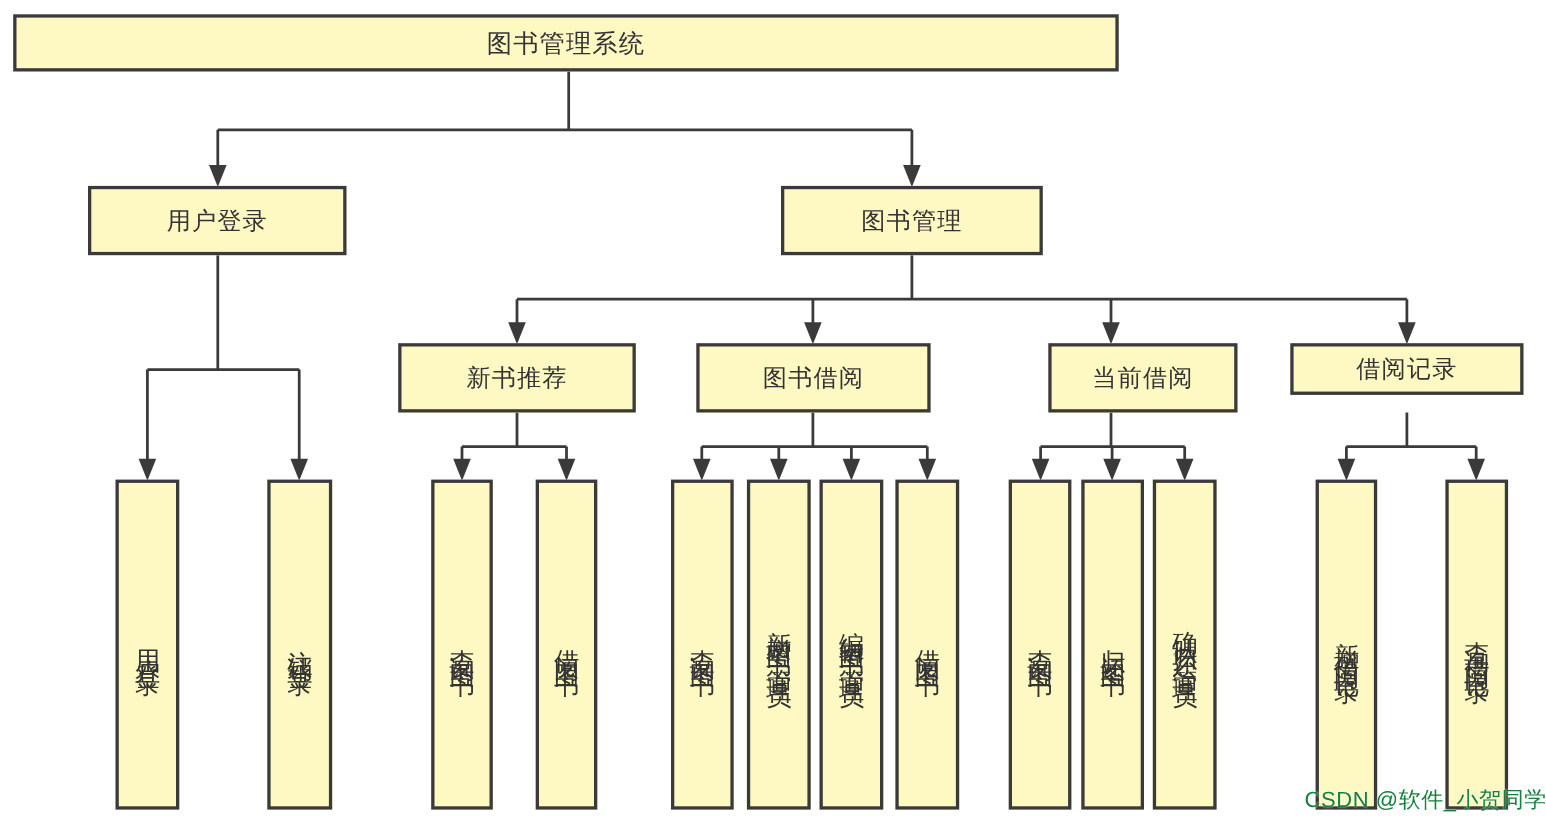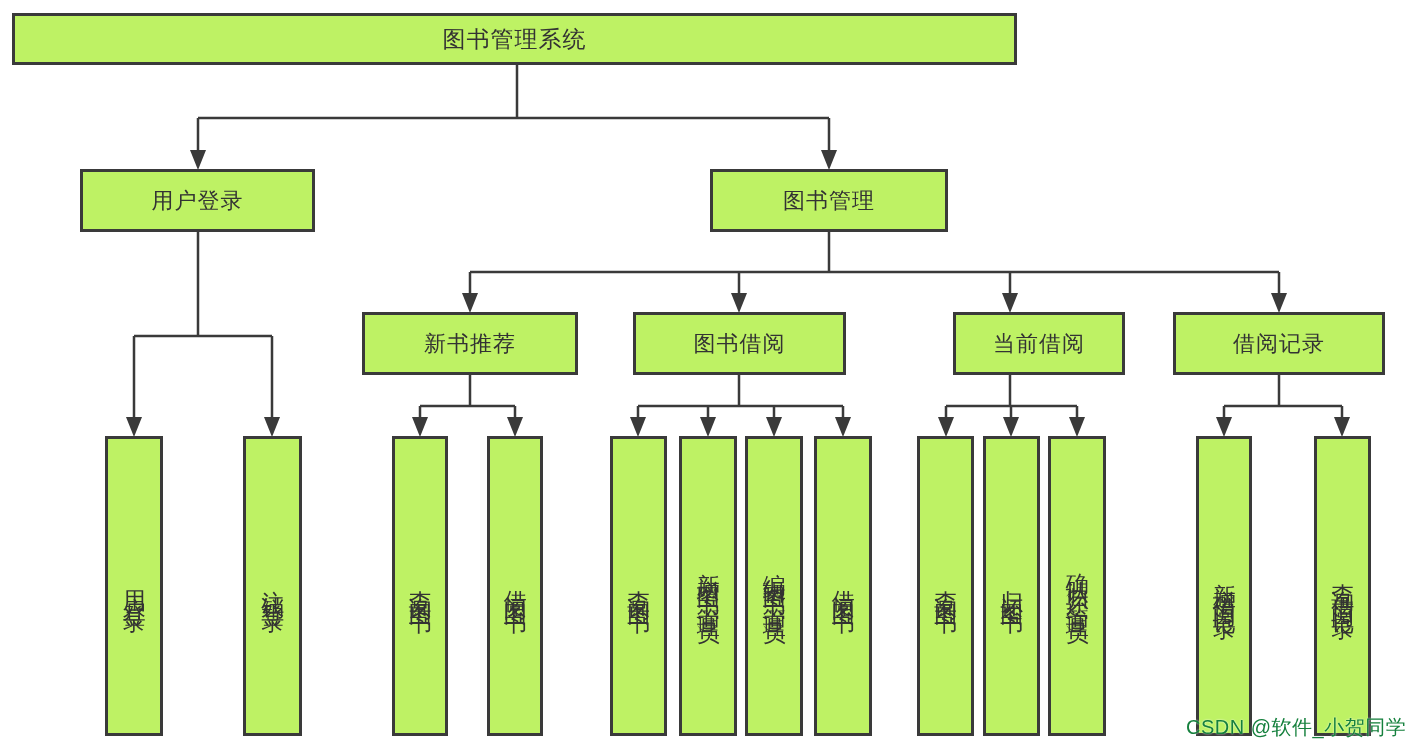--- a/index.html
+++ b/index.html
@@ -17,21 +17,21 @@
   }
   .connectors {
     position: absolute;
     left: 0;
     top: 0;
     z-index: 0;
   }
   .hbox, .vbox {
     position: absolute;
     box-sizing: border-box;
-    background: #bef264;
+    background: #fef9c3;
     border: 3px solid #3a3a3a;
     display: flex;
     align-items: center;
     justify-content: center;
     z-index: 1;
   }
   .hbox {
     font-size: 22px;
     color: #333333;
     letter-spacing: 1px;
@@ -123,21 +123,21 @@
 
   <div class="hbox" style="left:710px; top:169px; width:238px; height:63px;">
     <span>图书管理</span>
   </div>
   <div class="hbox" style="left:633px; top:312px; width:213px; height:63px;">
     <span>图书借阅</span>
   </div>
   <div class="hbox" style="left:953px; top:312px; width:172px; height:63px;">
     <span>当前借阅</span>
   </div>
-  <div class="hbox" style="left:1173px; top:312px; width:212px; height:63px;">
+  <div class="hbox" style="left:1173px; top:312px; width:212px; height:47px;">
     <span>借阅记录</span>
   </div>
 
   <div class="vbox" style="left:105px; width:58px;">
     <span class="vtext">用户登录</span>
   </div>
   <div class="vbox" style="left:243px; width:59px;">
     <span class="vtext">注销登录</span>
   </div>
 

